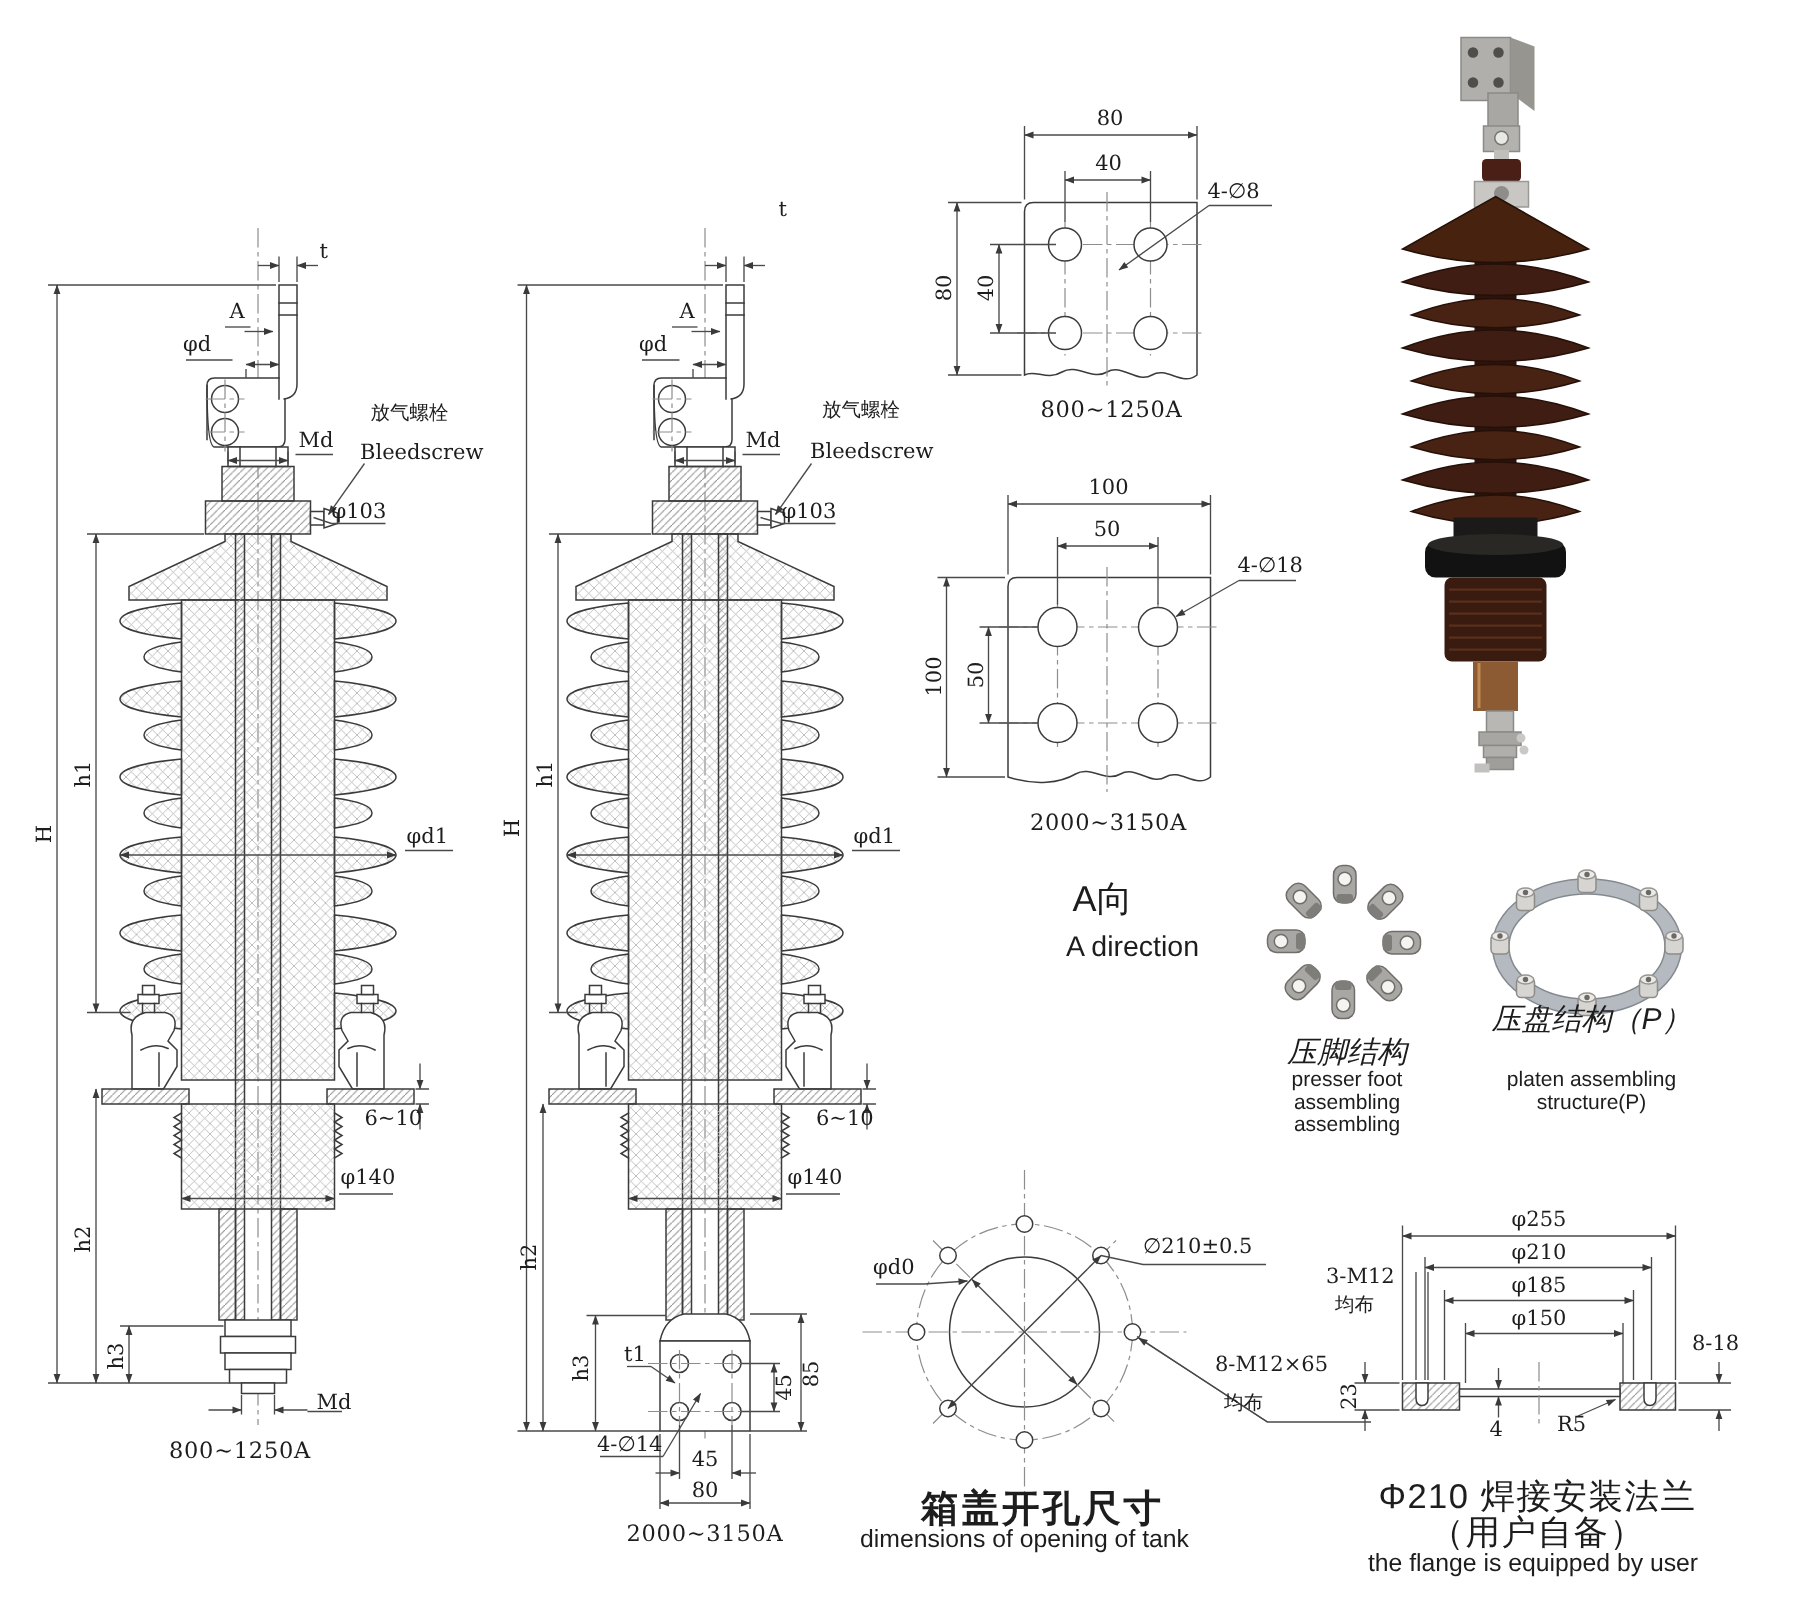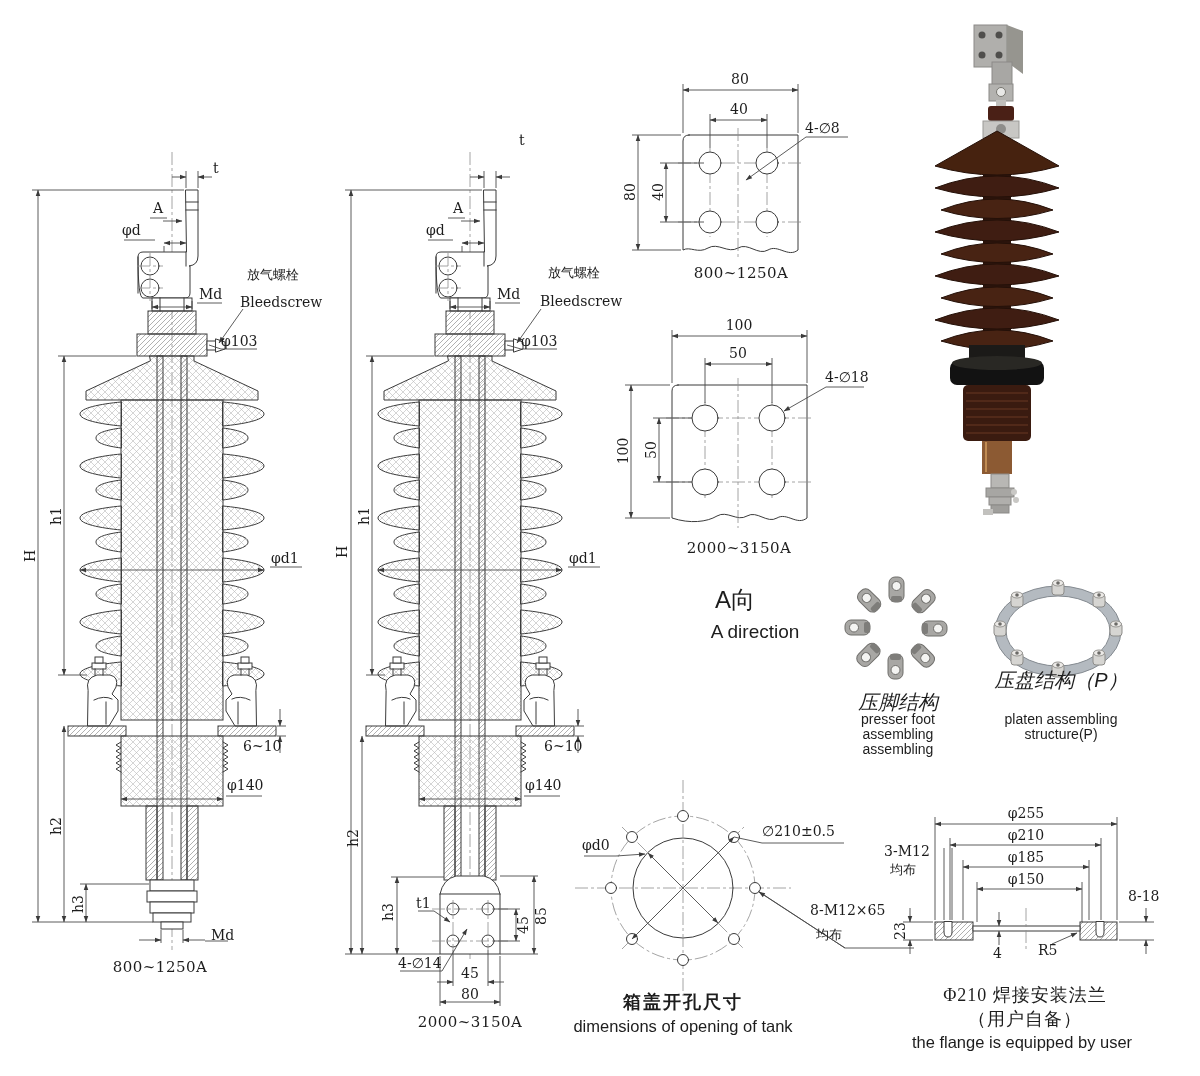--- a/index.html
+++ b/index.html
@@ -8,22 +8,22 @@
   svg.art{position:absolute;left:0;top:0;}
   .lbl{position:absolute;font-size:14px;line-height:1;white-space:nowrap;}
   .cap{font-size:15px;letter-spacing:.5px;}
   .c{transform:translateX(-50%);}
   .vc{transform:translate(-50%,-50%) rotate(-90deg);}
   .sans{font-family:"Liberation Sans",sans-serif;}
   .s13{font-size:13px;}
   .s16{font-size:20px;font-style:italic;}
   .s19{font-size:19px;margin-left:20px;}
   .s24{font-size:24px;}
-  .cjkcap{font-family:Liberation Mono, monospace;font-size:18px;font-weight:600;letter-spacing:2px;}
-  .cjkcap2{font-family:Liberation Serif, serif;font-size:18px;letter-spacing:1px;}
+  .cjkcap{font-family:Liberation Sans, sans-serif;font-size:25px;font-weight:600;letter-spacing:2px;margin-left:12px;}
+  .cjkcap2{font-family:Liberation Sans, sans-serif;font-size:23px;letter-spacing:1px;}
   .encap{font-family:"Liberation Sans",sans-serif;font-size:16.5px;}
   .ln{stroke:#3b3b3b;stroke-width:1;stroke-linecap:square;}
   .dim{stroke:#4a4a4a;stroke-width:.9;}
   .dd{stroke:#8d8d8d;stroke-width:.8;stroke-dasharray:13 3 3 3;}
 </style>
 </head>
 <body>
 
 <div class="canvas">
 

